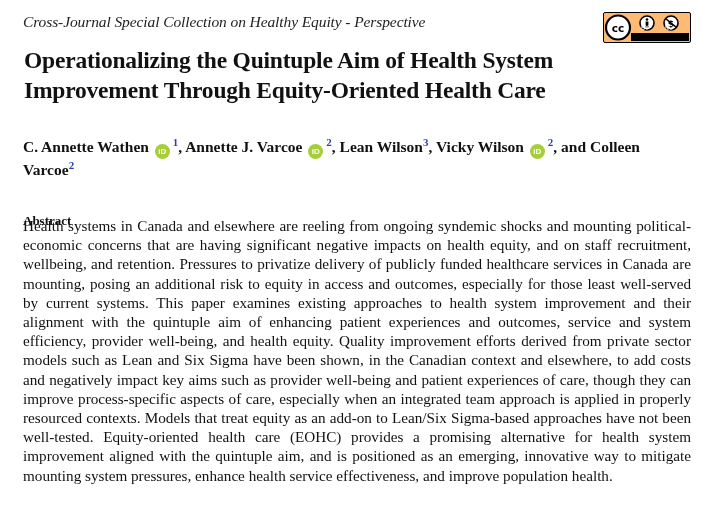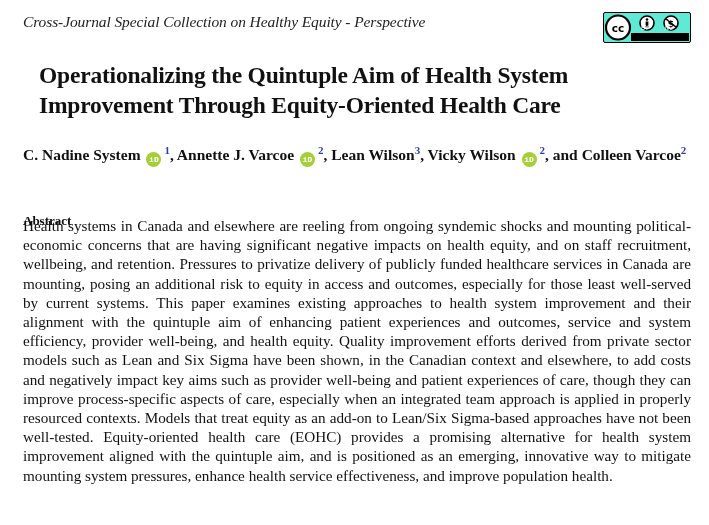--- a/index.html
+++ b/index.html
@@ -4,21 +4,21 @@
 <style>
   html, body { margin: 0; padding: 0; background: #ffffff; }
   body { width: 709px; height: 525px; overflow: hidden; position: relative; color: #111; }
   .journal-line {
     position: absolute; left: 23px; top: 13px;
     font-family: Liberation Serif, serif; font-style: italic;
     font-size: 15.5px; color: #222; letter-spacing: -0.1px;
   }
   .cc-badge {
     position: absolute; left: 603px; top: 12px; width: 88px; height: 31px;
-    background: #5eead4; border: 1.5px solid #000; box-sizing: border-box;
+    background: #fdba74; border: 1.5px solid #000; box-sizing: border-box;
     border-radius: 2px;
   }
   .cc-badge .bottom-band {
     position: absolute; left: 27px; right: 1px; bottom: 1px; height: 8px; background: #000;
   }
   .cc-badge .band-label {
     position: absolute; bottom: 8px; font-family: Liberation Mono, monospace;
     font-size: 6.5px; color: #fff; line-height: 8px;
   }
   .title {
@@ -27,23 +27,23 @@
     font-size: 23.5px; line-height: 30px; color: #111; letter-spacing: -0.2px;
   }
   .authors {
     position: absolute; left: 23px; top: 136px; width: 670px;
     font-family: "Liberation Serif", serif; font-weight: bold;
     font-size: 15.5px; line-height: 22px; color: #111;
   }
   .authors sup { color: #2a3fb5; font-size: 11px; vertical-align: 6px; line-height: 0; }
   .orcid {
     display: inline-block; width: 15px; height: 15px; border-radius: 50%;
-    background: #a6ce39; color: #fff; font-family: Liberation Mono, monospace;
+    background: #a6ce39; color: #fff; font-family: Liberation Sans, sans-serif;
     font-size: 8px; font-weight: bold; text-align: center; line-height: 15px;
-    vertical-align: -2px; margin: 16px 3px 0 2px;
+    vertical-align: -2px; margin: 8px 3px 0 2px;
   }
   .abstract-heading {
     position: absolute; left: 23px; top: 213px;
     font-family: "Liberation Serif", serif; font-weight: bold; font-size: 13px;
   }
   .abstract-body {
     position: absolute; left: 23px; top: 216px; width: 668px;
     font-family: "Liberation Serif", serif; font-size: 15.2px;
     line-height: 19.2px; text-align: justify; color: #111;
   }
@@ -63,18 +63,18 @@
     <circle cx="67" cy="10" r="7" fill="#fff" stroke="#000" stroke-width="1.6"></circle>
     <text x="67" y="13.5" font-family="DejaVu Sans, sans-serif" font-weight="bold" font-size="9" text-anchor="middle" fill="#000">$</text>
     <line x1="61.5" y1="5.5" x2="72.5" y2="14.5" stroke="#000" stroke-width="1.6"></line>
   </svg>
   <div class="bottom-band">
     <span class="band-label" style="left:10px">BY</span>
     <span class="band-label" style="left:34px">NC</span>
   </div>
 </div>
 
-<h1 class="title" style="margin:16px">Operationalizing the Quintuple Aim of Health System Improvement Through Equity-Oriented Health Care</h1>
+<h1 class="title" style="margin:1px">Operationalizing the Quintuple Aim of Health System Improvement Through Equity-Oriented Health Care</h1>
 
-<div class="authors" id="authors"><span>C. Nadine System</span> <span class="orcid">iD</span><sup>1</sup>, <span>Annette J. Varcoe</span> <span class="orcid">iD</span><sup>2</sup>, <span>Lean Wilson</span><sup>3</sup>, <span>Vicky Wilson</span> <span class="orcid">iD</span><sup>2</sup>, and <span>Colleen Varcoe</span><sup>2</sup></div>
+<div class="authors" id="authors"><span>C. Annette Wathen</span> <span class="orcid">iD</span><sup>1</sup>, <span>Annette J. Varcoe</span> <span class="orcid">iD</span><sup>2</sup>, <span>Lean Wilson</span><sup>3</sup>, <span>Vicky Wilson</span> <span class="orcid">iD</span><sup>2</sup>, and <span>Colleen Varcoe</span><sup>2</sup></div>
 
 <div class="abstract-heading">Abstract</div>
 <div class="abstract-body">Health systems in Canada and elsewhere are reeling from ongoing syndemic shocks and mounting political-economic concerns that are having significant negative impacts on health equity, and on staff recruitment, wellbeing, and retention. Pressures to privatize delivery of publicly funded healthcare services in Canada are mounting, posing an additional risk to equity in access and outcomes, especially for those least well-served by current systems. This paper examines existing approaches to health system improvement and their alignment with the quintuple aim of enhancing patient experiences and outcomes, service and system efficiency, provider well-being, and health equity. Quality improvement efforts derived from private sector models such as Lean and Six Sigma have been shown, in the Canadian context and elsewhere, to add costs and negatively impact key aims such as provider well-being and patient experiences of care, though they can improve process-specific aspects of care, especially when an integrated team approach is applied in properly resourced contexts. Models that treat equity as an add-on to Lean/Six Sigma-based approaches have not been well-tested. Equity-oriented health care (EOHC) provides a promising alternative for health system improvement aligned with the quintuple aim, and is positioned as an emerging, innovative way to mitigate mounting system pressures, enhance health service effectiveness, and improve population health.</div>
 
 </body></html>

